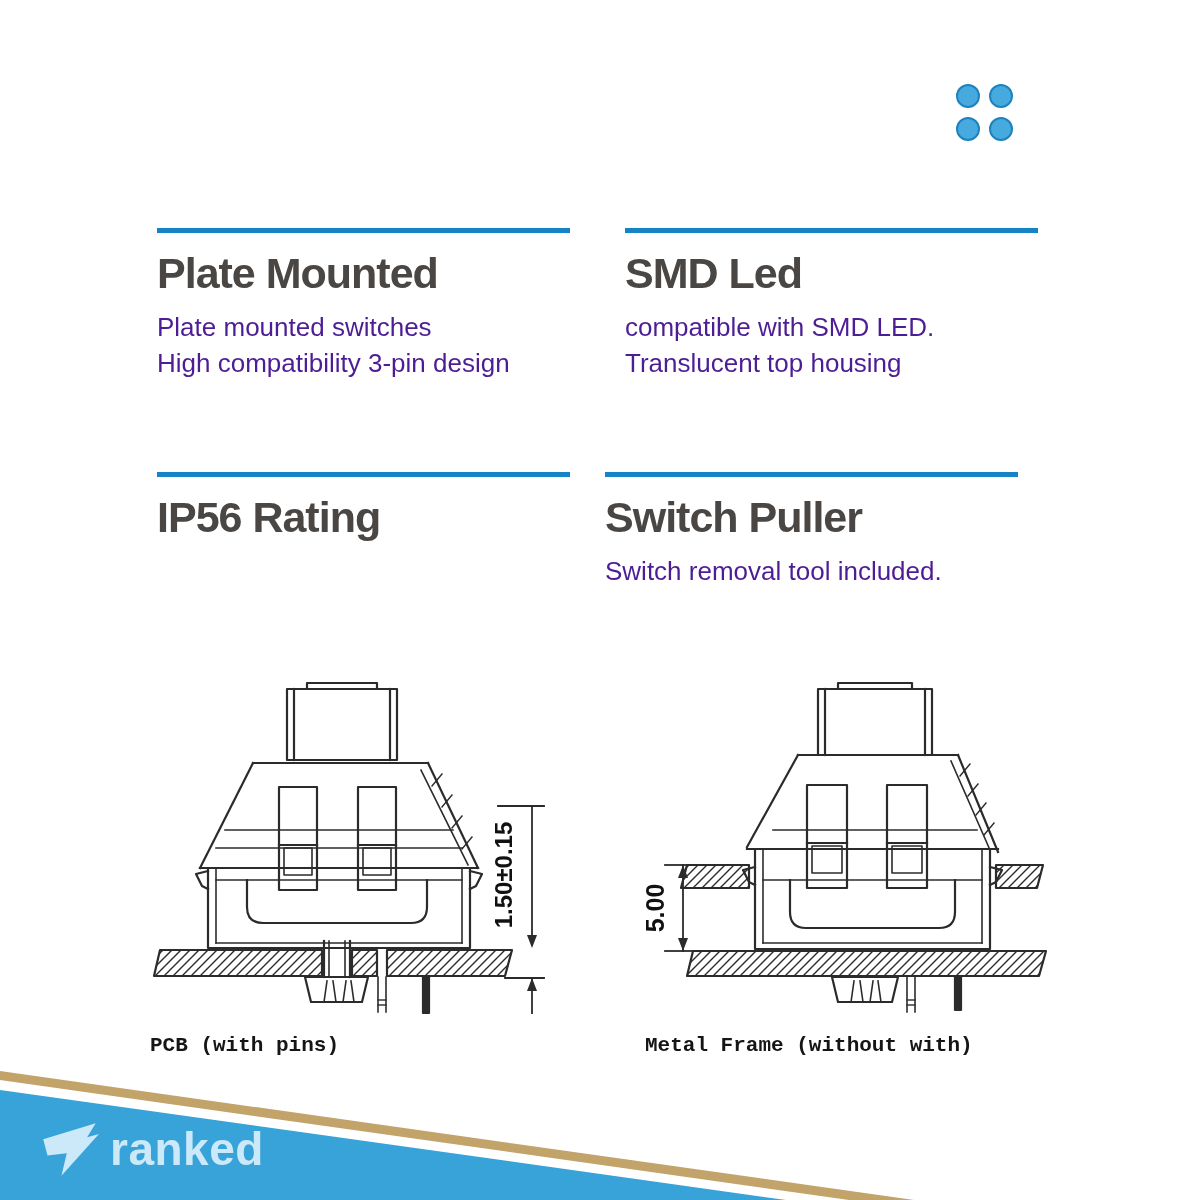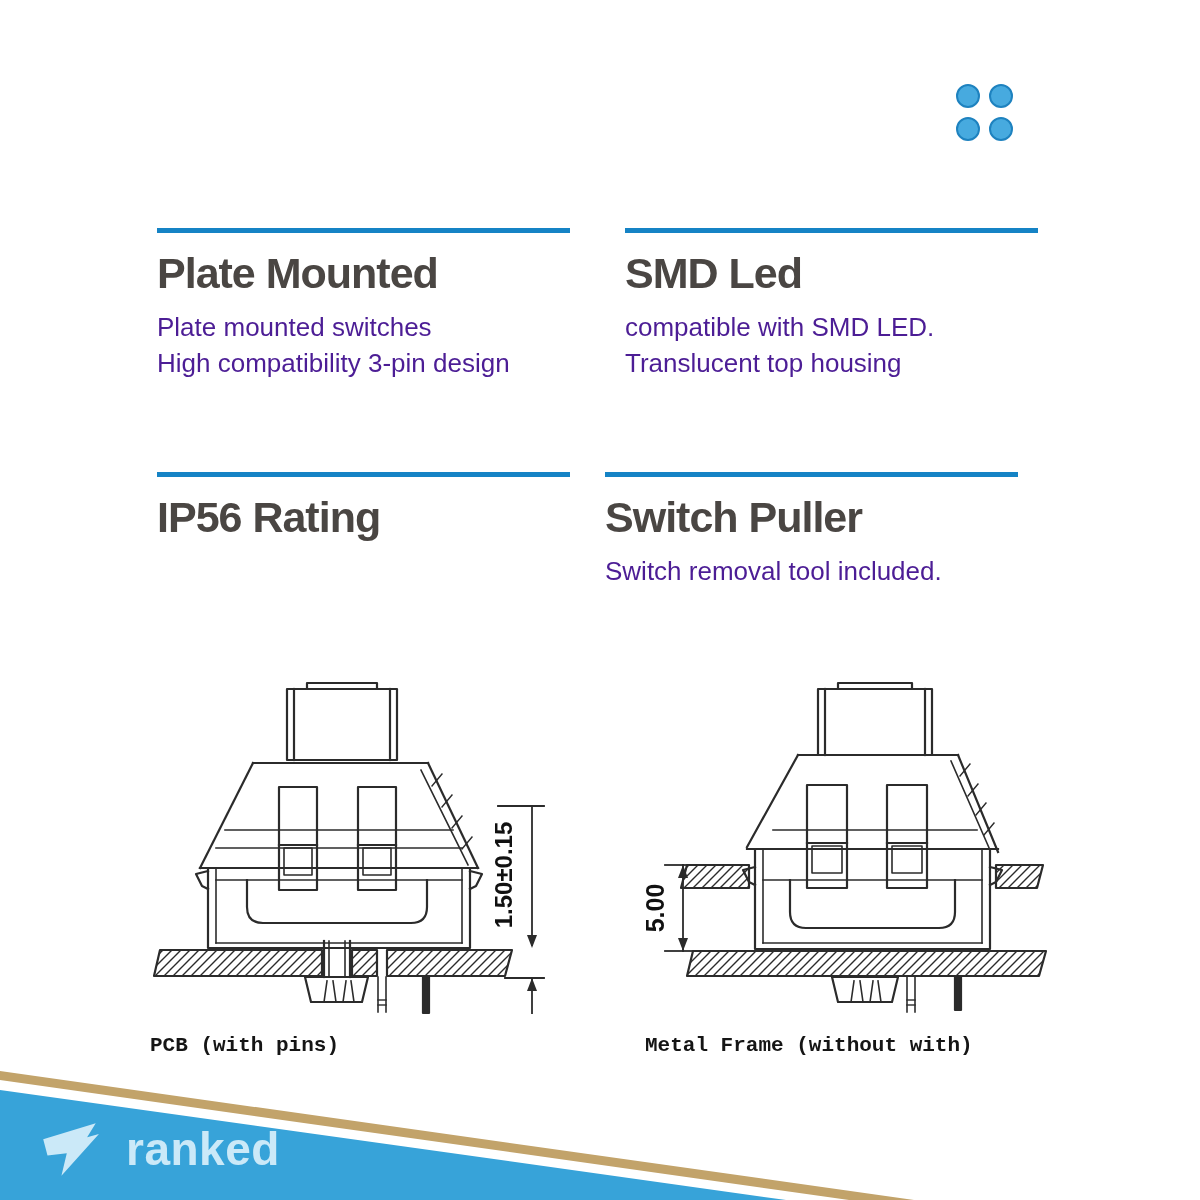--- a/index.html
+++ b/index.html
@@ -31,21 +31,21 @@
   .diag-right{left:645px;top:675px;}
   .caption{position:absolute;top:1034px;text-align:left;
     font-family:"Liberation Mono",monospace;font-weight:700;font-size:21px;color:#151515;}
   .cap-left{left:150px;width:400px;}
   .cap-right{left:645px;width:435px;}
   
   .band{position:absolute;left:0;top:0;width:1200px;height:1200px;pointer-events:none;}
   
   .brand{position:absolute;left:40px;top:1120px;display:flex;align-items:center;z-index:3;}
   .brand-name{font-weight:700;font-size:46px;color:#cbe9f8;letter-spacing:0.5px;
-    margin-left:26px;}
+    margin-left:10px;}
   svg text{font-family:"Liberation Sans",sans-serif;}
 </style>
 </head>
 <body>
 
 <div id="canvas">
 
   <div class="dots">
     <div class="dot"></div>
     <div class="dot"></div>

